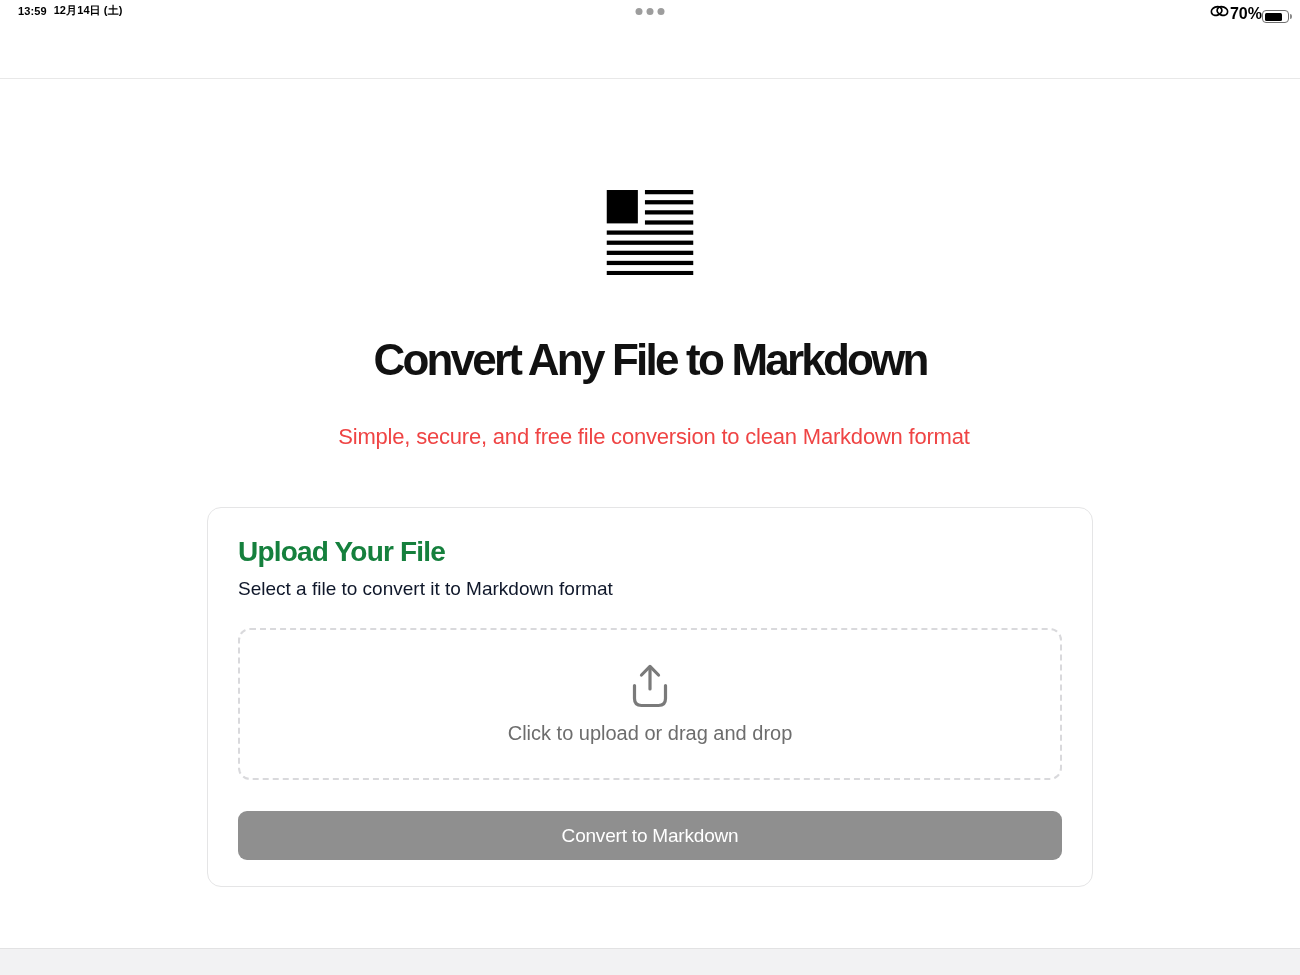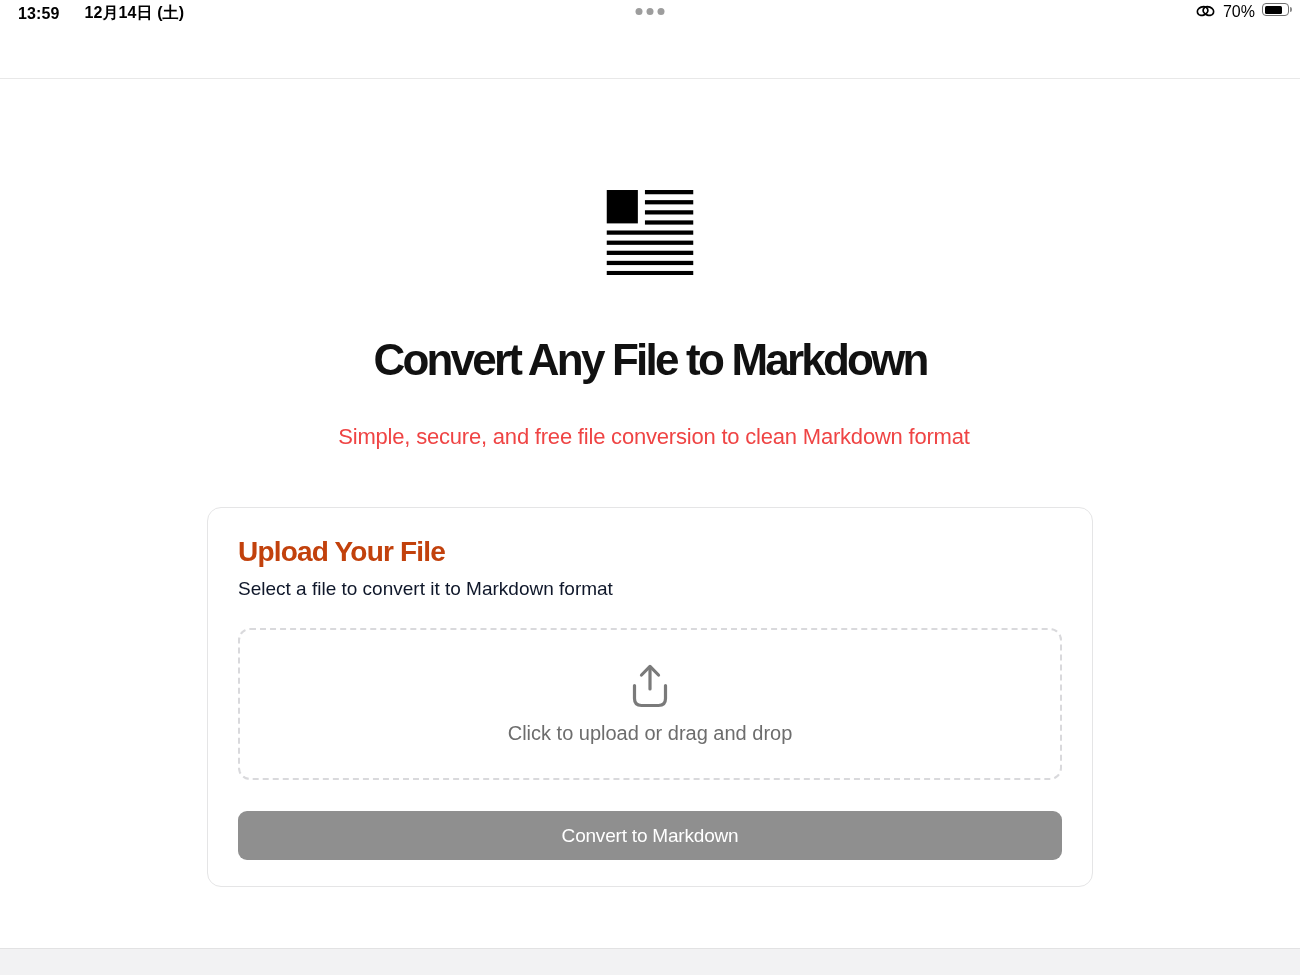--- a/index.html
+++ b/index.html
@@ -20,46 +20,45 @@
   .status-bar {
     position: absolute;
     top: 0; left: 0; right: 0;
     height: 28px;
   }
   .status-left {
     position: absolute;
     left: 18px; top: 3px;
     display: flex;
     align-items: center;
-    gap: 25px;
-    font-size: 16px;
+    gap: 7px;
+    font-size: 11px;
     font-weight: 600;
     color: #000;
     letter-spacing: 0.1px;
   }
   .status-center {
     position: absolute;
     left: 50%; top: 8px;
     transform: translateX(-50%);
     display: flex;
     gap: 4px;
   }
   .status-center .dot {
     width: 7px; height: 7px;
     border-radius: 50%;
     background: #9d9d9d;
   }
   .status-right {
     position: absolute;
     right: 8px; top: 3px;
     display: flex;
-    align-items: flex-start;
-    gap: 7px;
+    align-items: flex-end;
     font-size: 16px;
-    font-weight: 400;
+    font-weight: 700;
     color: #000;
   }
   .battery-wrap {
     display: flex;
     align-items: center;
   }
   .battery-body {
     position: relative;
     width: 27px; height: 13px;
     border: 1px solid #6f6f6f;
@@ -125,21 +124,21 @@
     border: 1px solid #e5e5e6;
     border-radius: 14px;
   }
   .card-title {
     position: absolute;
     left: 30px; top: 28px;
     margin: 0;
     font-size: 28px;
     font-weight: 700;
     letter-spacing: -0.8px;
-    color: #c2410c;
+    color: #15803d;
   }
   .card-subtitle {
     position: absolute;
     left: 30px; top: 70px;
     margin: 0;
     font-size: 19px;
     color: #0f172a;
   }
   .dropzone {
     position: absolute;

